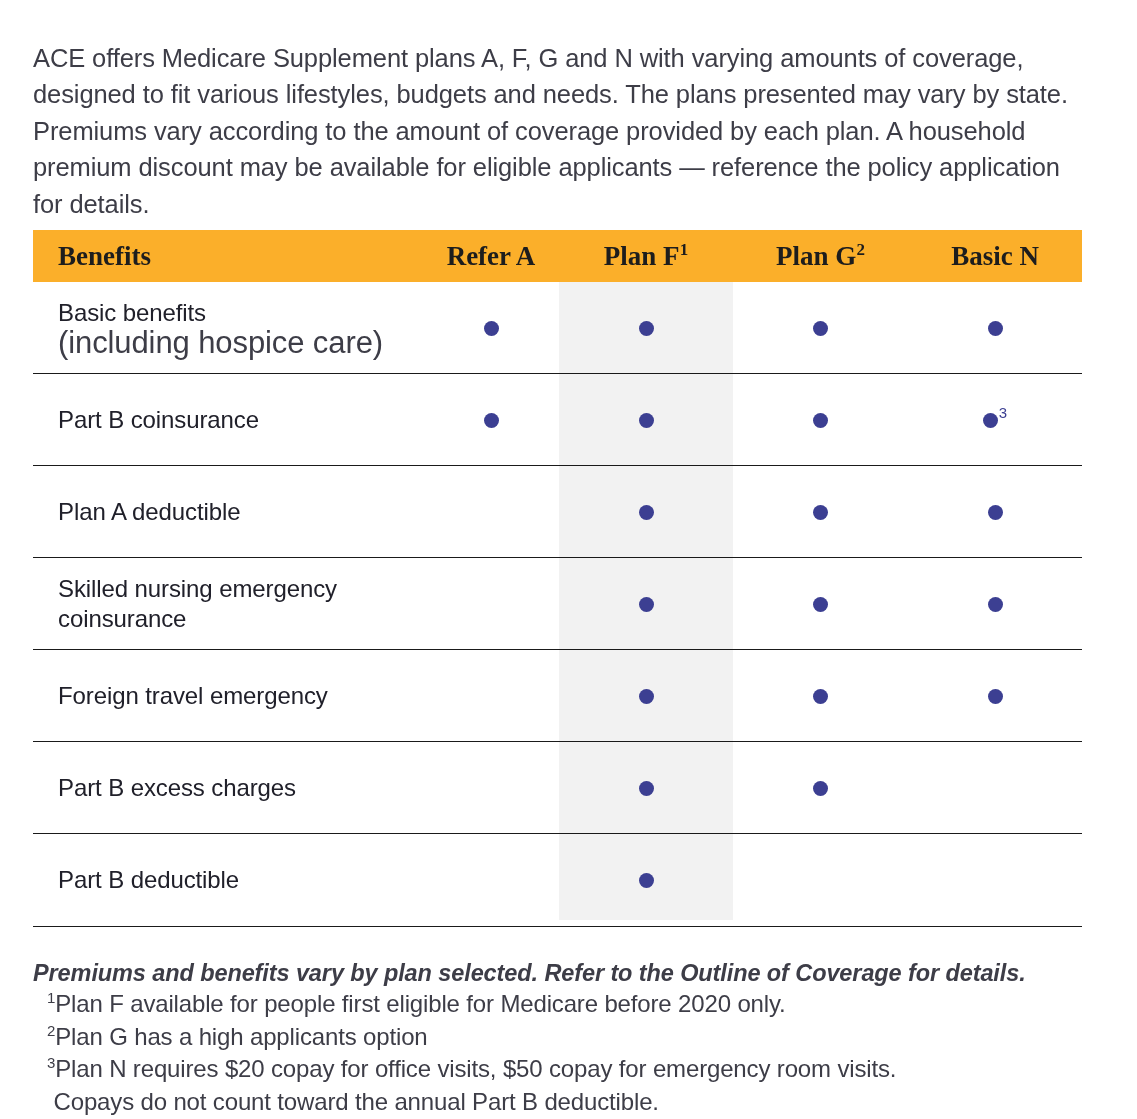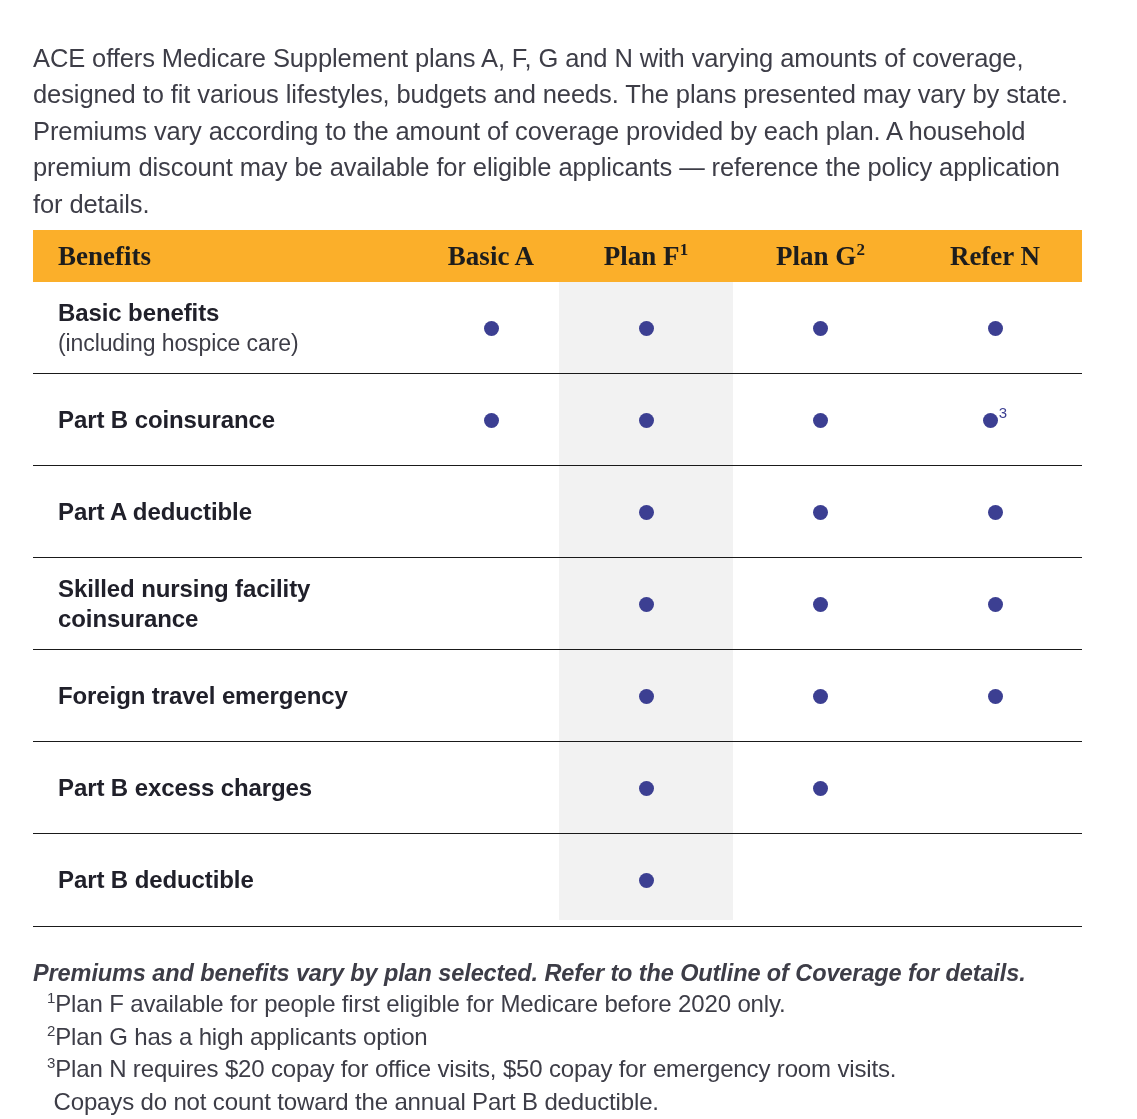--- a/index.html
+++ b/index.html
@@ -97,27 +97,27 @@
   table.benefits tbody tr.r1 td { height: 91px; }
   table.benefits tbody tr.r2 td { height: 91px; }
   table.benefits tbody tr.r3 td { height: 91px; }
   table.benefits tbody tr.r4 td { height: 91px; }
   table.benefits tbody tr.r5 td { height: 91px; }
   table.benefits tbody tr.r6 td { height: 91px; }
   table.benefits tbody tr.r7 td { height: 92px; }
 
   .b-title {
     font-size: 24px;
-    font-weight: bold;
+    font-weight: normal;
     color: #20202a;
     line-height: 30px;
     letter-spacing: -0.1px;
   }
   .b-sub {
-    font-size: 23px;
+    font-size: 31px;
     font-weight: 400;
     color: #3d3d47;
     line-height: 30px;
     letter-spacing: -0.1px;
   }
 
   td.dotcell {
     text-align: center;
   }
   .dot {
@@ -188,24 +188,24 @@
       <colgroup>
         <col class="c-benefit">
           <col class="c-a">
           <col class="c-f">
           <col class="c-g">
           <col class="c-n">
       </colgroup>
       <thead>
         <tr>
           <th class="col-benefit">Benefits</th>
-          <th><span>Basic A</span></th>
+          <th><span>Refer A</span></th>
           <th><span>Plan F</span><span class="sup">1</span></th>
           <th><span>Plan G</span><span class="sup">2</span></th>
-          <th><span>Refer N</span></th>
+          <th><span>Basic N</span></th>
         </tr>
       </thead>
       <tbody>
 
         <tr class="r1">
           <td class="cell-benefit">
             <div class="b-title">Basic benefits</div>
             <div class="b-sub">(including hospice care)</div>
           </td>
           <td class="dotcell"><span class="dot"></span></td>
@@ -219,31 +219,31 @@
             <div class="b-title">Part B coinsurance</div>
           </td>
           <td class="dotcell"><span class="dot"></span></td>
           <td class="dotcell"><span class="dot"></span></td>
           <td class="dotcell"><span class="dot"></span></td>
           <td class="dotcell"><span class="dot"></span><span class="dot-sup">3</span></td>
         </tr>
 
         <tr class="r3">
           <td class="cell-benefit">
-            <div class="b-title">Part A deductible</div>
+            <div class="b-title">Plan A deductible</div>
           </td>
           <td class="dotcell"><span class="dot-none"></span></td>
           <td class="dotcell"><span class="dot"></span></td>
           <td class="dotcell"><span class="dot"></span></td>
           <td class="dotcell"><span class="dot"></span></td>
         </tr>
 
         <tr class="r4">
           <td class="cell-benefit">
-            <div class="b-title" style="max-width:300px">Skilled nursing facility coinsurance</div>
+            <div class="b-title" style="max-width:300px">Skilled nursing emergency coinsurance</div>
           </td>
           <td class="dotcell"><span class="dot-none"></span></td>
           <td class="dotcell"><span class="dot"></span></td>
           <td class="dotcell"><span class="dot"></span></td>
           <td class="dotcell"><span class="dot"></span></td>
         </tr>
 
         <tr class="r5">
           <td class="cell-benefit">
             <div class="b-title">Foreign travel emergency</div>

